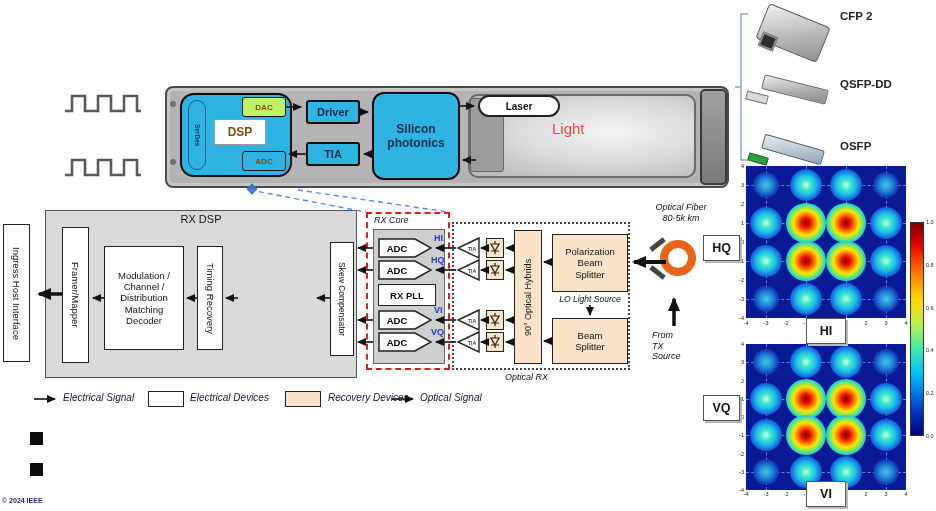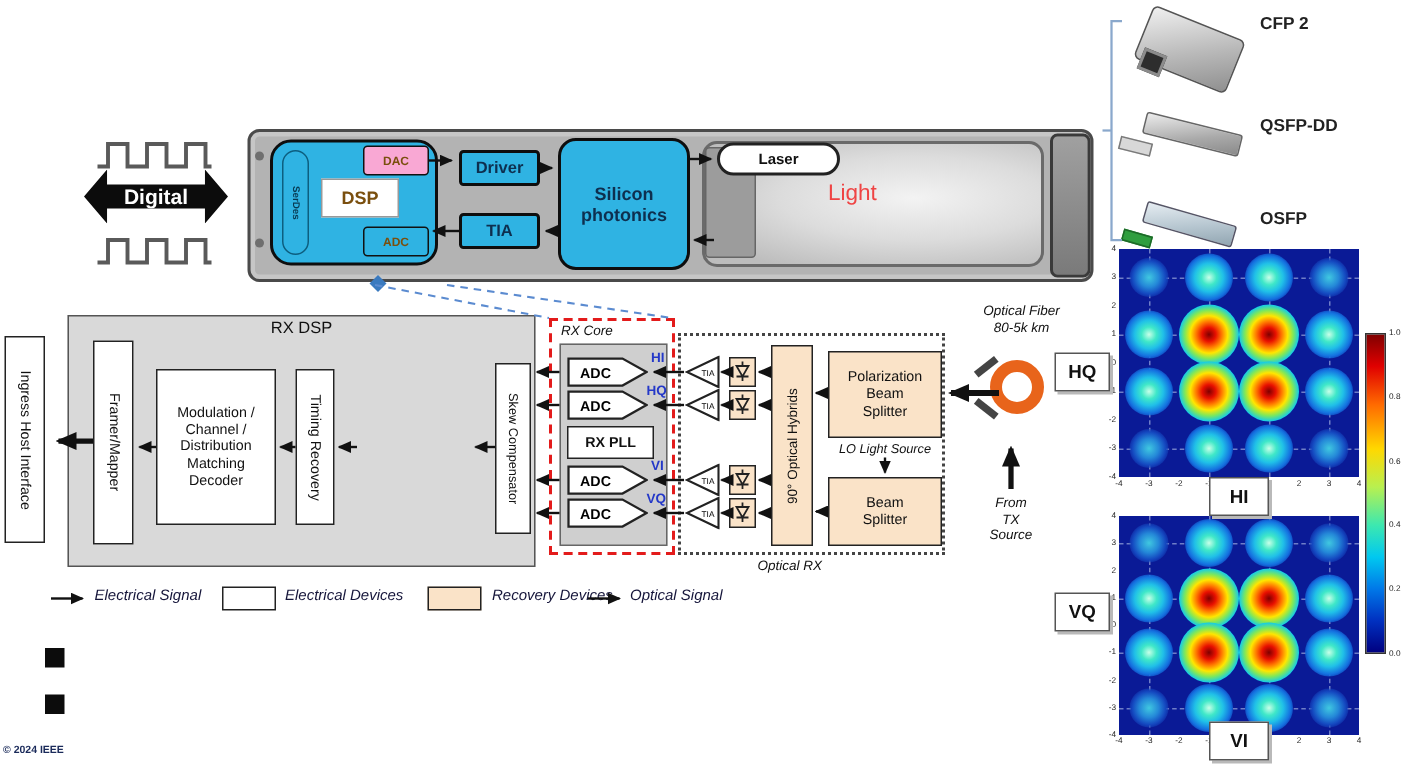--- a/index.html
+++ b/index.html
@@ -49,35 +49,32 @@
 </style>
 </head>
 <body>
 
 <div class="slide">
 
 
   <svg class="abs" style="left:62px;top:88px" width="82" height="26" viewBox="0 0 82 26">
     <path d="M3,23 h7 v-15 h13 v15 h13 v-15 h13 v15 h13 v-15 h13 v15 h4" fill="none" stroke="#5a5a5a" stroke-width="2.6"></path>
   </svg>
-  <div class="abs dsparrow flexc" style="left:56px;top:113px;width:96px;height:36px">
-    <span>Digital</span>
-  </div>
   <svg class="abs" style="left:62px;top:152px" width="82" height="26" viewBox="0 0 82 26">
     <path d="M3,23 h7 v-15 h13 v15 h13 v-15 h13 v15 h13 v-15 h13 v15 h4" fill="none" stroke="#5a5a5a" stroke-width="2.6"></path>
   </svg>
 
   <div class="abs housing" style="left:165px;top:86px;width:564px;height:102px"></div>
   <div class="abs" style="left:170px;top:101px;width:6px;height:6px;border-radius:50%;background:#6f6f6f"></div>
   <div class="abs" style="left:170px;top:159px;width:6px;height:6px;border-radius:50%;background:#6f6f6f"></div>
 
   <div class="abs chip" style="left:180px;top:93px;width:112px;height:84px;border-radius:14px"></div>
   <div class="abs vtext" style="left:188px;top:100px;width:18px;height:70px;background:#2fb3e3;border:1.5px solid #0d5f80;border-radius:9px;font-size:6.5px;font-weight:bold;color:#083a52">SerDes</div>
   <div class="abs flexc" style="left:214px;top:119px;width:52px;height:26px;background:#fff;border:1px solid #999;font-size:12px;font-weight:bold;color:#7a4f0e">DSP</div>
-  <div class="abs flexc" style="left:242px;top:97px;width:44px;height:20px;background:#f9a8d4;border:1.5px solid #111;border-radius:3px;font-size:8px;font-weight:bold;color:#7a4f0e">DAC</div>
+  <div class="abs flexc" style="left:242px;top:97px;width:44px;height:20px;background:#bef264;border:1.5px solid #111;border-radius:3px;font-size:8px;font-weight:bold;color:#7a4f0e">DAC</div>
   <div class="abs flexc" style="left:242px;top:151px;width:44px;height:20px;background:#2fb3e3;border:1.5px solid #111;border-radius:3px;font-size:8px;font-weight:bold;color:#7a4f0e">ADC</div>
   <div class="abs" style="left:248px;top:185px;width:8px;height:8px;background:#3a7abf;transform:rotate(45deg)"></div>
 
   <div class="abs chip flexc" style="left:306px;top:100px;width:54px;height:24px;border-radius:3px;font-size:11px;font-weight:bold;color:#0e2f4f">Driver</div>
   <div class="abs chip flexc" style="left:306px;top:142px;width:54px;height:24px;border-radius:3px;font-size:11px;font-weight:bold;color:#0e2f4f">TIA</div>
   <div class="abs chip flexc" style="left:372px;top:92px;width:88px;height:88px;border-radius:12px;font-size:12px;font-weight:bold;color:#0e2f4f;padding:0 8px">Silicon photonics</div>
 
   <div class="abs lightarea" style="left:468px;top:94px;width:228px;height:84px"></div>
   <div class="abs" style="left:470px;top:98px;width:34px;height:74px;background:#9c9c9c;border:1px solid #666;border-radius:3px"></div>
   <div class="abs laserpill flexc" style="left:478px;top:95px;width:82px;height:22px">Laser</div>
@@ -188,21 +185,21 @@
 Splitter</div>
   <div class="abs ital" style="left:548px;top:294px;width:84px;text-align:center;font-size:8.5px">LO Light Source</div>
   <div class="abs tanbox flexc pre" style="left:552px;top:318px;width:76px;height:46px;font-size:9.5px">Beam
 Splitter</div>
 
   <div class="abs ital pre" style="left:638px;top:202px;width:86px;text-align:center;font-size:9px">Optical Fiber
 80-5k km</div>
   <div class="abs" style="left:660px;top:240px;width:36px;height:36px;border:8px solid #e8641b;border-radius:50%"></div>
   <div class="abs" style="left:649px;top:242px;width:17px;height:5px;background:#444;transform:rotate(-38deg)"></div>
   <div class="abs" style="left:649px;top:270px;width:17px;height:5px;background:#444;transform:rotate(38deg)"></div>
-  <div class="abs ital pre" style="left:652px;top:330px;width:44px;text-align:center;font-size:9px">From
+  <div class="abs ital pre" style="left:652px;top:330px;width:44px;text-align:left;font-size:9px">From
 TX
 Source</div>
 
   <span class="abs legtext" style="left:63px;top:392px">Electrical Signal</span>
   <div class="abs wbox" style="left:148px;top:391px;width:36px;height:16px"></div>
   <span class="abs legtext" style="left:190px;top:392px">Electrical Devices</span>
   <div class="abs tanbox" style="left:285px;top:391px;width:36px;height:16px"></div>
   <span class="abs legtext" style="left:328px;top:392px">Recovery Devices</span>
   <span class="abs legtext" style="left:420px;top:392px">Optical Signal</span>
 

